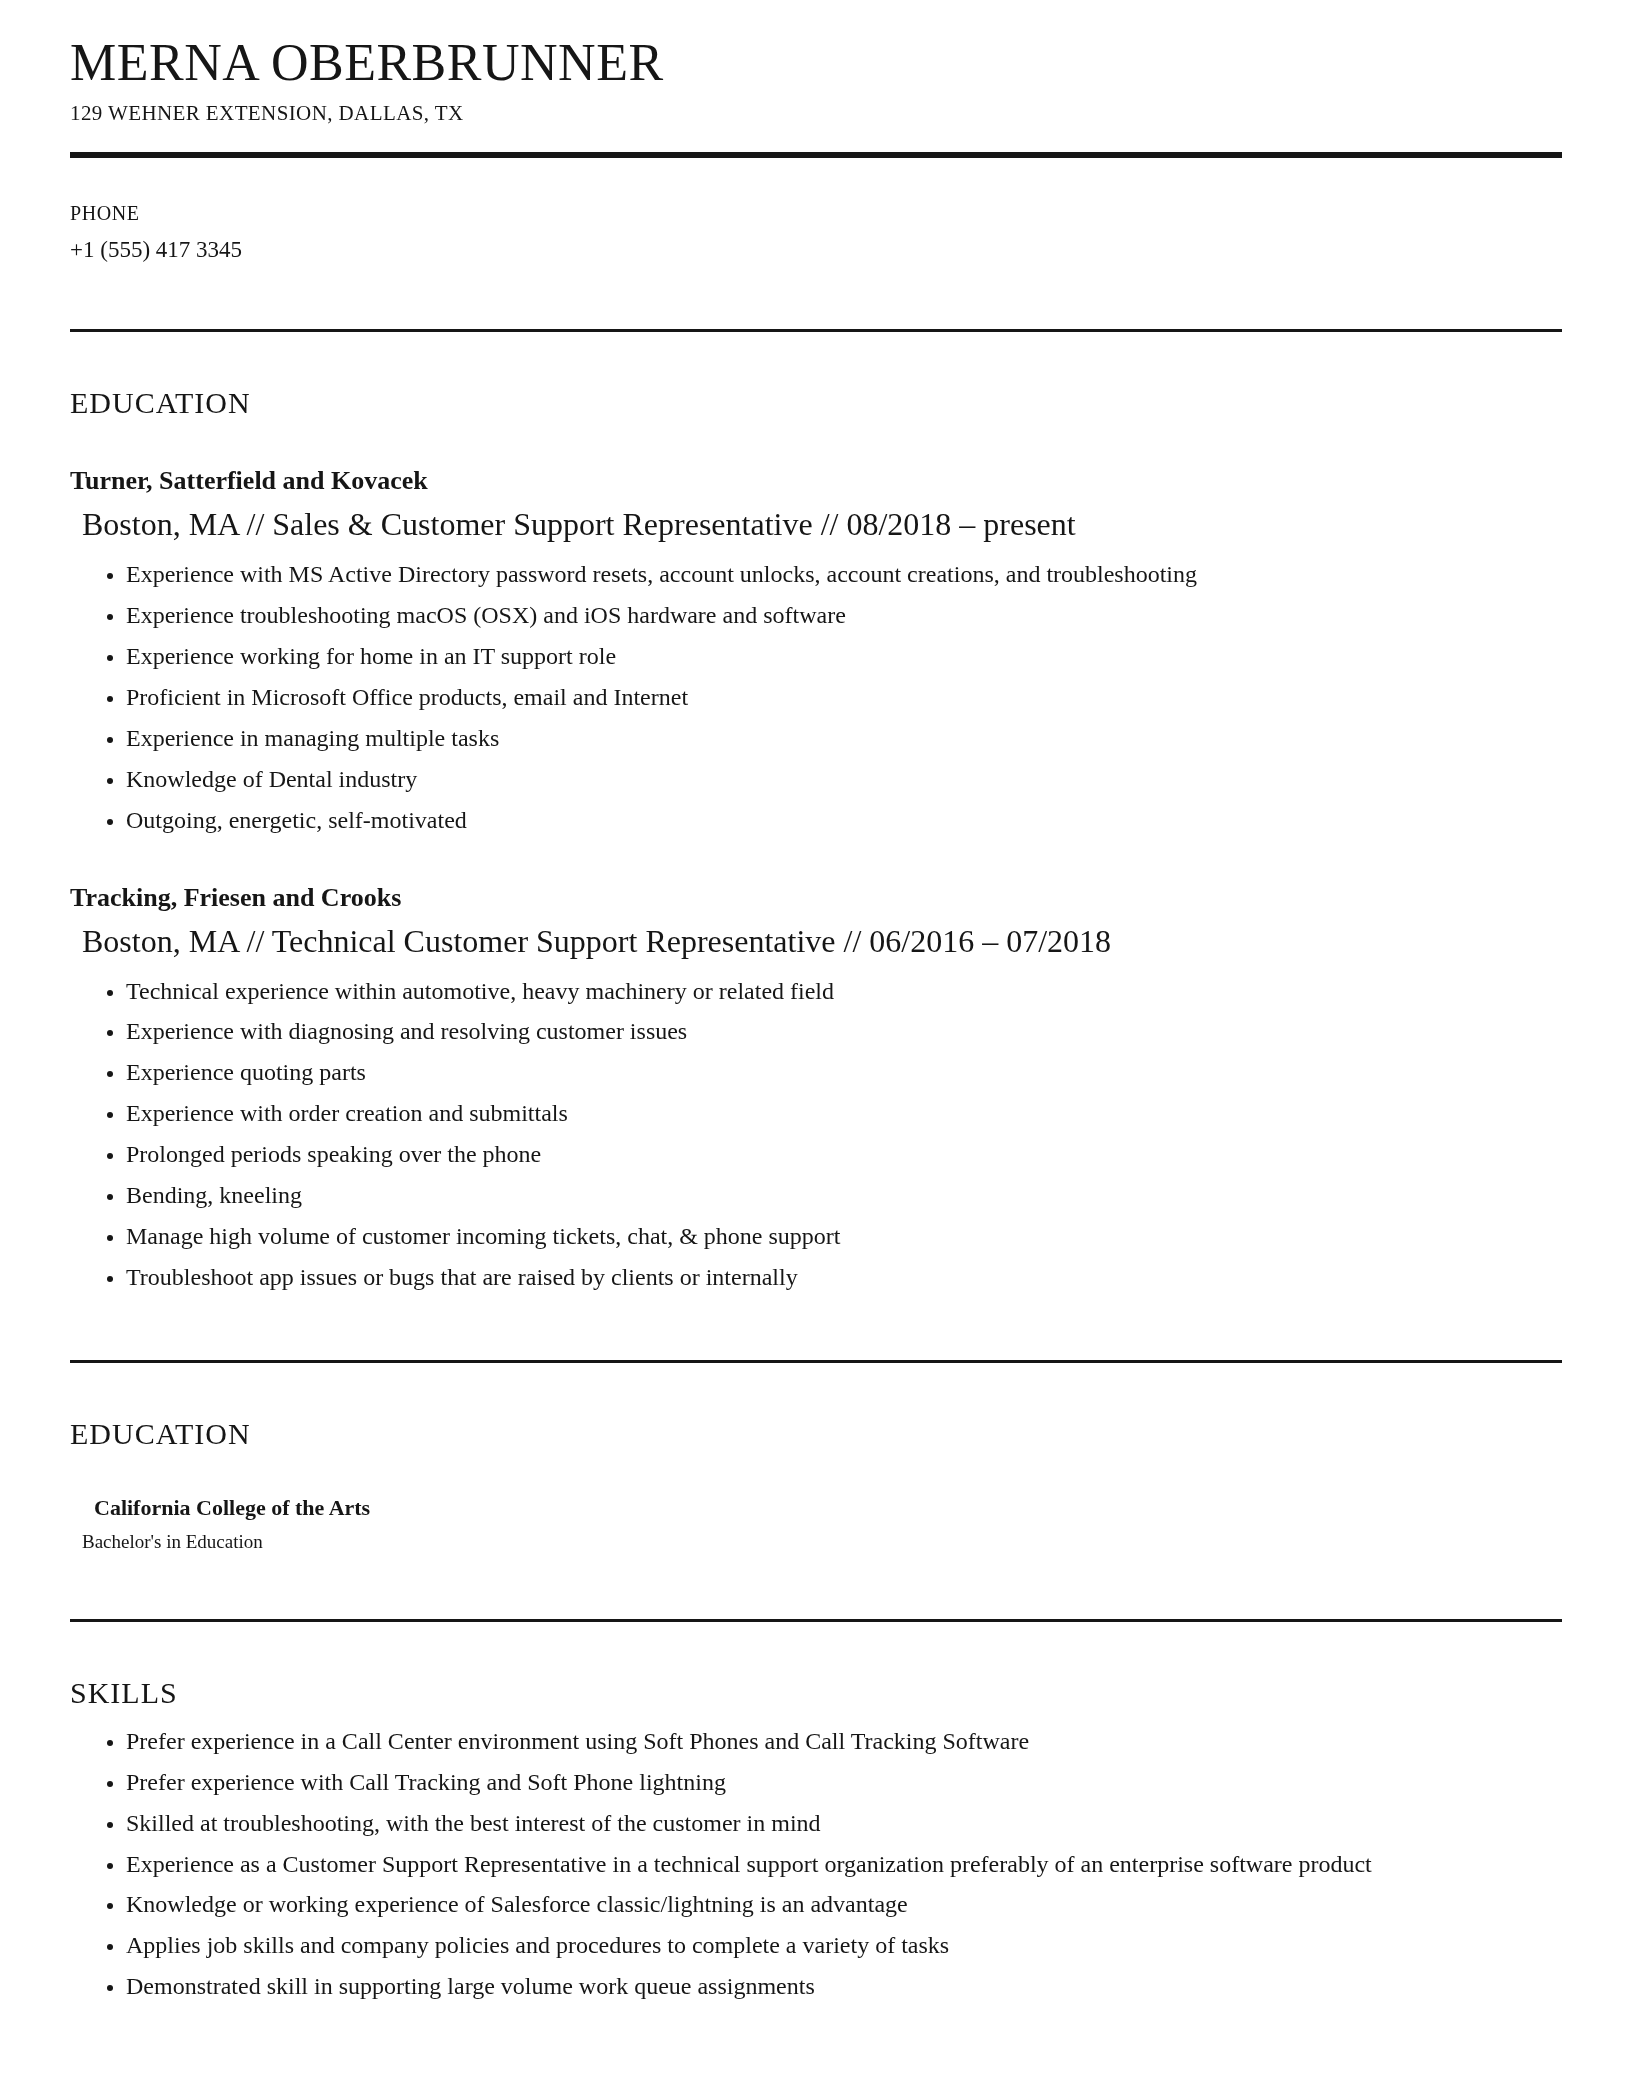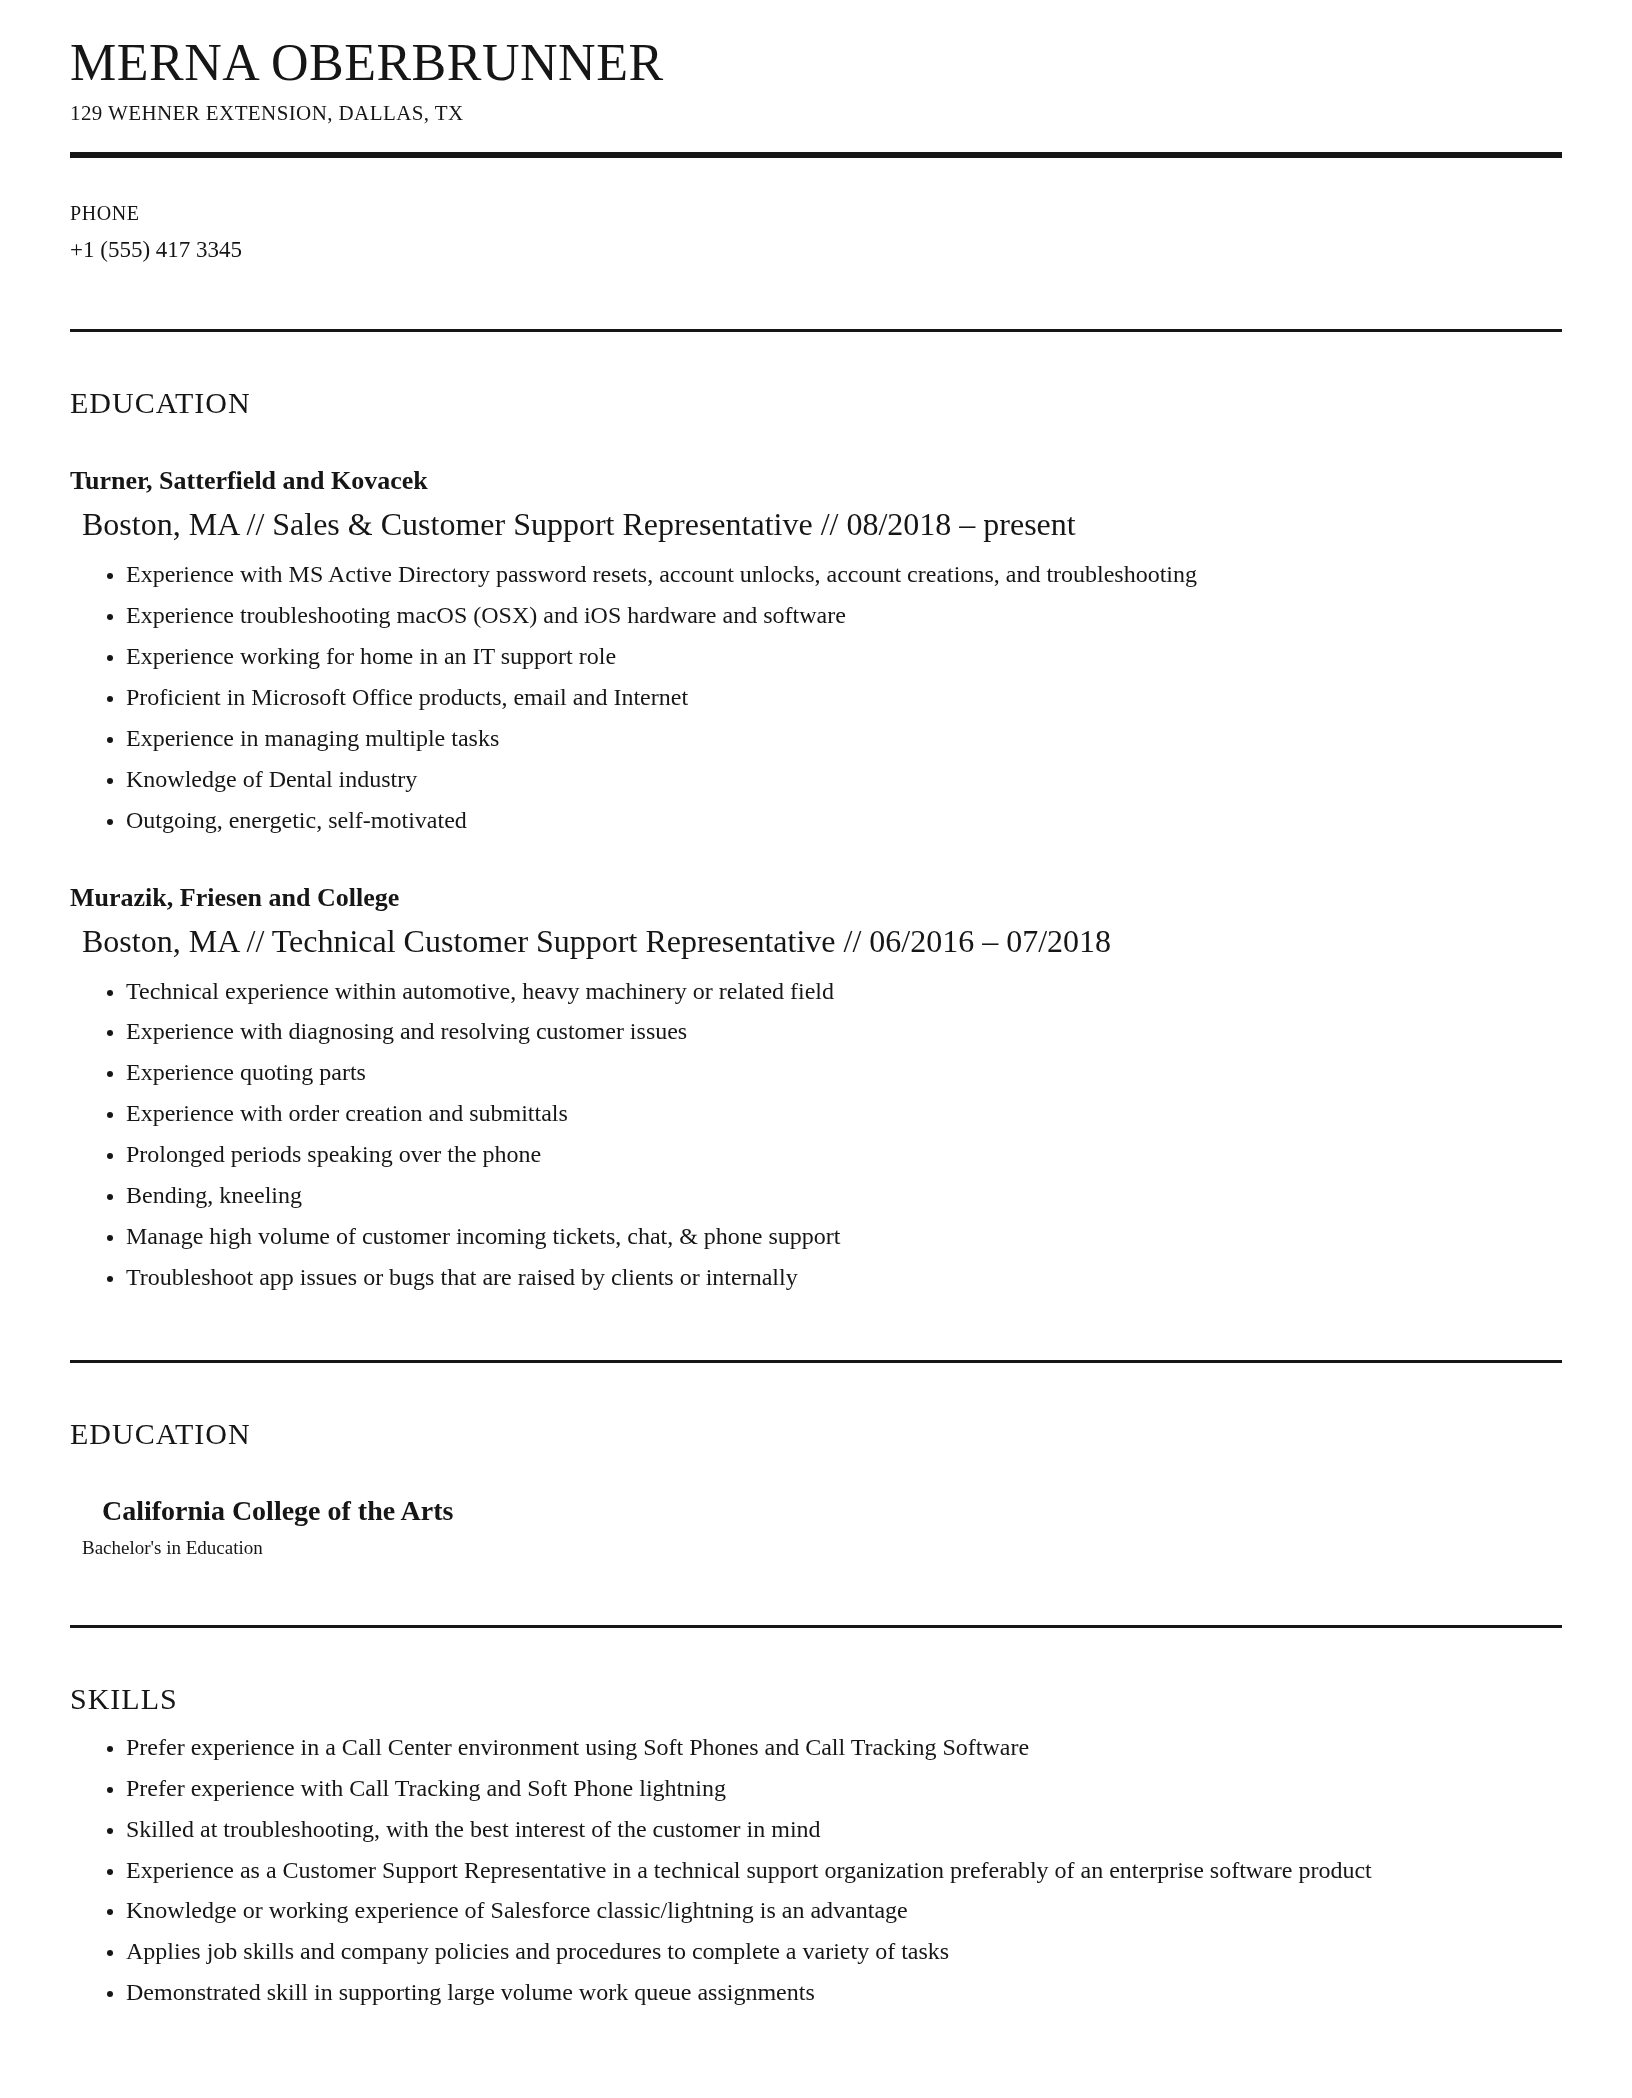--- a/index.html
+++ b/index.html
@@ -71,23 +71,23 @@
   ul.bullets li {
     font-size: 24px;
     line-height: 1.33;
     margin-bottom: 9px;
     max-width: 1420px;
   }
   ul.bullets li::marker { font-size: 20px; }
 
   .edu { margin-top: 44px; }
   .edu-school {
-    font-size: 28px;
+    font-size: 22px;
     font-weight: 700;
-    margin-left: 32px;
+    margin-left: 24px;
   }
   .edu-degree {
     font-size: 19px;
     margin-top: 10px;
     margin-left: 12px;
   }
 
   .skills-list { margin-top: 40px; }
 </style>
 </head>
@@ -120,21 +120,21 @@
         <li>Experience troubleshooting macOS (OSX) and iOS hardware and software</li>
         <li>Experience working for home in an IT support role</li>
         <li>Proficient in Microsoft Office products, email and Internet</li>
         <li>Experience in managing multiple tasks</li>
         <li>Knowledge of Dental industry</li>
         <li>Outgoing, energetic, self-motivated</li>
       </ul>
     </div>
 
     <div class="job">
-      <div class="job-company">Murazik, Friesen and College</div>
+      <div class="job-company">Tracking, Friesen and Crooks</div>
       <div class="job-meta">Boston, MA // Technical Customer Support Representative // 06/2016 – 07/2018</div>
       <ul class="bullets">
         <li>Technical experience within automotive, heavy machinery or related field</li>
         <li>Experience with diagnosing and resolving customer issues</li>
         <li>Experience quoting parts</li>
         <li>Experience with order creation and submittals</li>
         <li>Prolonged periods speaking over the phone</li>
         <li>Bending, kneeling</li>
         <li>Manage high volume of customer incoming tickets, chat, &amp; phone support</li>
         <li>Troubleshoot app issues or bugs that are raised by clients or internally</li>

